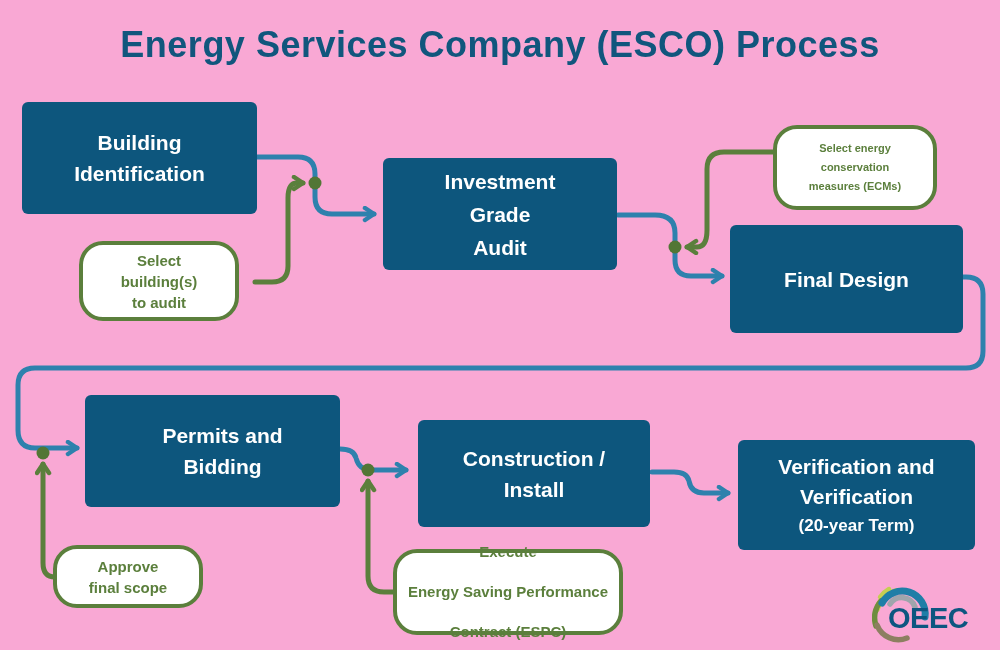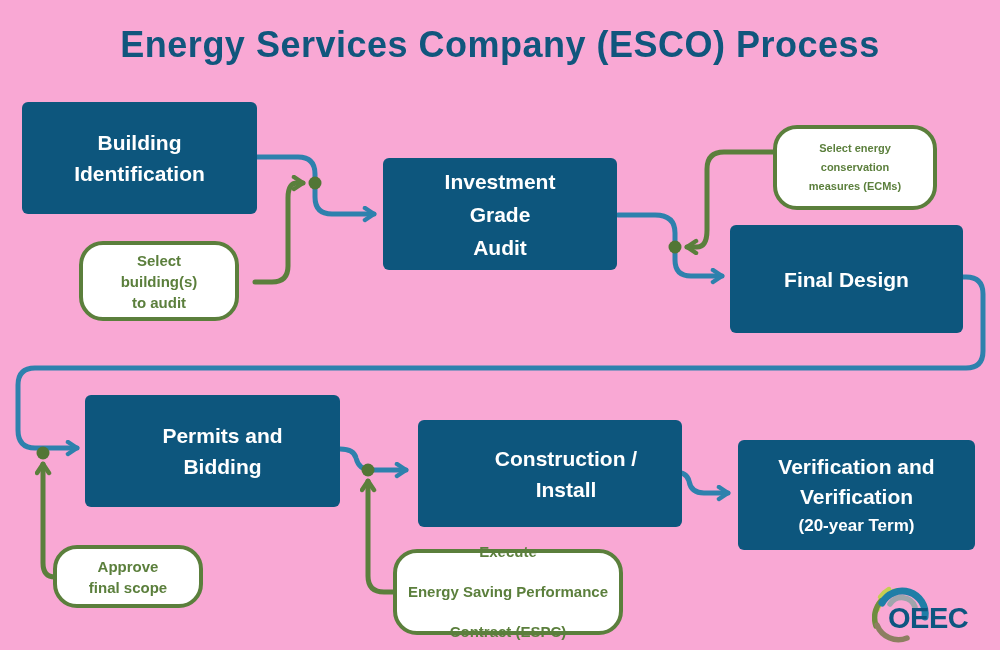--- a/index.html
+++ b/index.html
@@ -21,21 +21,21 @@
     position:absolute; background:#ffffff; border:4px solid #5b7f3c; border-radius:24px;
     color:#5b7f3c; font-weight:bold; display:flex; flex-direction:column; align-items:center;
     justify-content:center; text-align:center; font-size:15px; line-height:21px; box-sizing:border-box;
   }
   .sub { font-size:17px; line-height:27px; font-weight:bold; }
 
   #step-building     { left:22px;  top:102px; width:235px; height:112px; }
   #step-iga          { left:383px; top:158px; width:234px; height:112px; line-height:33px; }
   #step-final        { left:730px; top:225px; width:233px; height:108px; }
   #step-permits      { left:85px;  top:395px; width:235px; height:112px;padding-left:20px; }
-  #step-construction { left:418px; top:420px; width:232px; height:107px;padding-left:32px; }
+  #step-construction { left:418px; top:420px; width:232px; height:107px; }
   #step-mv           { left:738px; top:440px; width:237px; height:110px; line-height:30px; }
 
   #note-buildings { left:79px;  top:241px; width:160px; height:80px; }
   #note-ecms      { left:773px; top:112px; width:164px; height:85px; font-size:11px; line-height:19px;margin-top:13px; }
   #note-approve   { left:53px;  top:545px; width:150px; height:63px; }
   #note-espc      { left:393px; top:549px; width:230px; height:86px; line-height:22px;gap:18px; }
 
   .logo { position:absolute; left:872px; top:576px; width:125px; height:72px; }
 </style>
 </head>

